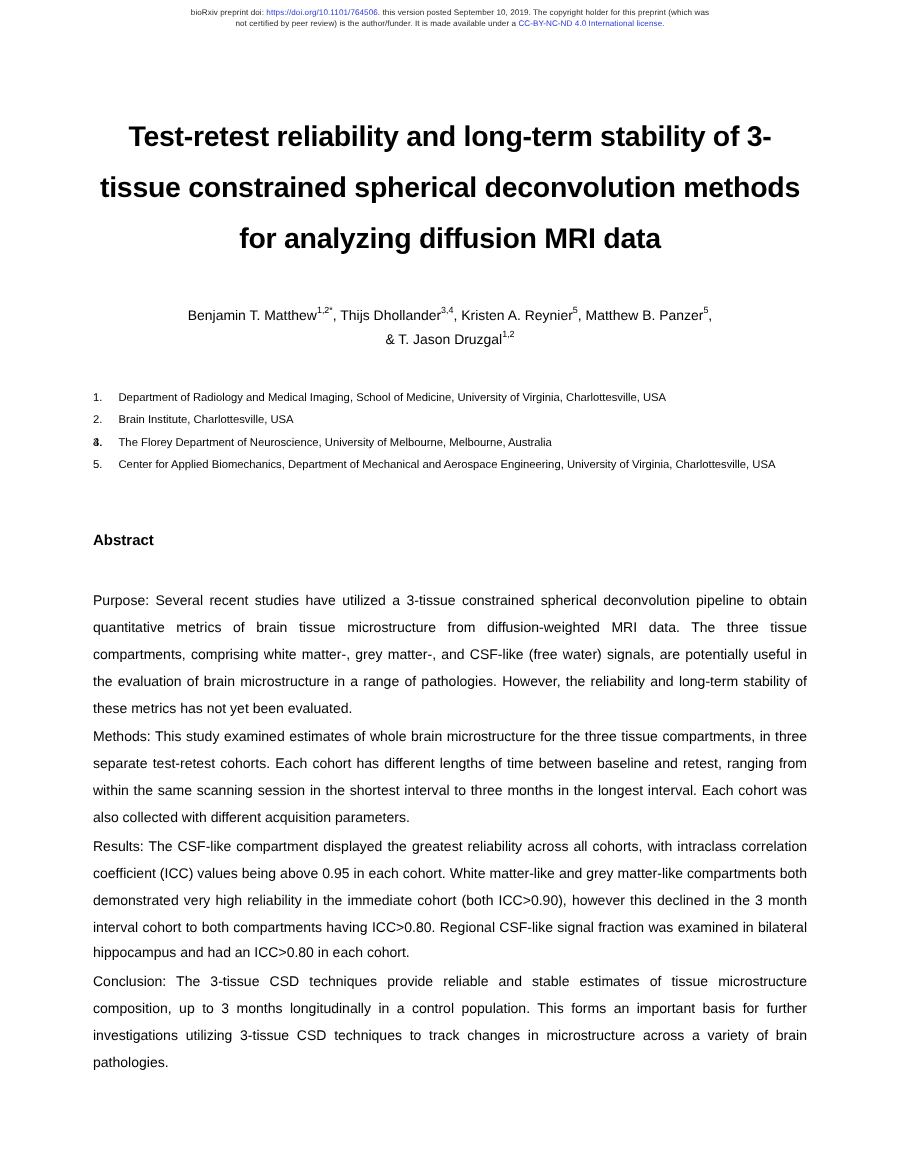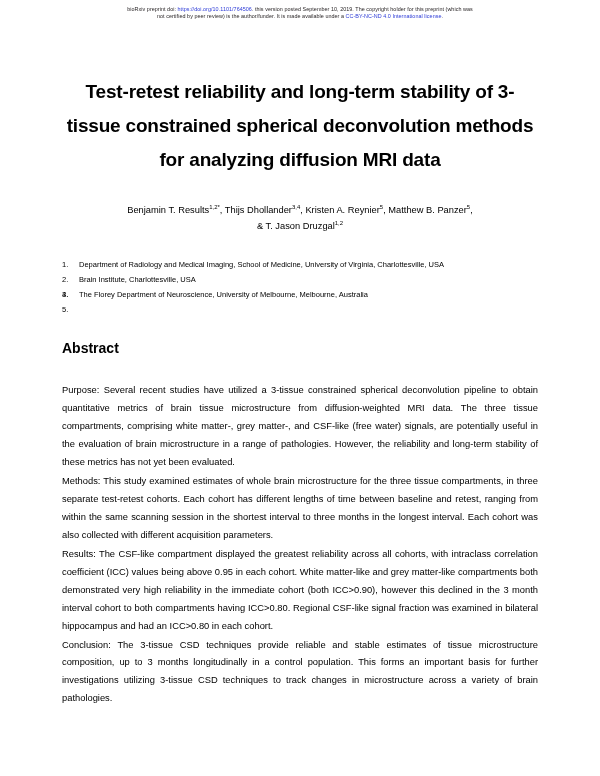--- a/index.html
+++ b/index.html
@@ -93,21 +93,21 @@
   .corr {
     margin: 22px 62px 0 62px;
     font-size: 7.5px;
     line-height: 1.95;
     color: #000;
   }
 
   
   .abstract-head {
     margin: 38px 0 0 62px;
-    font-size: 14px;
+    font-size: 10px;
     font-weight: bold;
     color: #000;
   }
   .abs-body {
     margin: 26px 62px 0 62px;
   }
   .abs-para {
     font-size: 9.35px;
     line-height: 1.92;
     text-align: justify;
@@ -126,30 +126,30 @@
     <span class="ln"><span>bioRxiv preprint doi: </span><a class="lnk-ul" href="#">https://doi.org/10.1101/764506</a><span>. this version posted September 10, 2019. The copyright holder for this preprint (which was</span></span>
     <span class="ln"><span>not certified by peer review) is the author/funder. It is made available under a </span><a class="lnk-ul" href="#">CC-BY-NC-ND 4.0 International license</a><span>.</span></span>
   </div>
 
   <div class="title">
     <span>Test-retest reliability and long-term stability of 3-tissue constrained spherical</span>
     <span>deconvolution methods for analyzing diffusion MRI data</span>
   </div>
 
   <div class="authors">
-    <div><span>Benjamin T. Results</span><sup>1,2*</sup><span>, Thijs Dhollander</span><sup>3,4</sup><span>, Kristen A. Reynier</span><sup>5</sup><span>, Matthew B. Panzer</span><sup>5</sup><span>,</span></div>
+    <div><span>Benjamin T. Matthew</span><sup>1,2*</sup><span>, Thijs Dhollander</span><sup>3,4</sup><span>, Kristen A. Reynier</span><sup>5</sup><span>, Matthew B. Panzer</span><sup>5</sup><span>,</span></div>
     <div><span>&amp; T. Jason Druzgal</span><sup>1,2</sup></div>
   </div>
 
   <ul class="affils">
     <li><span class="num">1.</span><span>Department of Radiology and Medical Imaging, School of Medicine, University of Virginia, Charlottesville, USA</span></li>
     <li><span class="num">2.</span><span>Brain Institute, Charlottesville, USA</span></li>
     <li><span class="num">3.</span></li>
     <li><span class="num">4.</span><span>The Florey Department of Neuroscience, University of Melbourne, Melbourne, Australia</span></li>
-    <li><span class="num">5.</span></li>
+    <li><span class="num">5.</span><span>Center for Applied Biomechanics, Department of Mechanical and Aerospace Engineering, University of Virginia, Charlottesville, USA</span></li>
   </ul>
 
 
   <div class="abstract-head">Abstract</div>
 
   <div class="abs-body">
     <p class="abs-para"><span class="lead">Purpose</span><span>: Several recent studies have utilized a 3-tissue constrained spherical deconvolution pipeline to obtain quantitative metrics of brain tissue microstructure from diffusion-weighted MRI data. The three tissue compartments, comprising white matter-, grey matter-, and CSF-like (free water) signals, are potentially useful in the evaluation of brain microstructure in a range of pathologies. However, the reliability and long-term stability of these metrics has not yet been evaluated.</span></p>
     <p class="abs-para"><span class="lead">Methods</span><span>: This study examined estimates of whole brain microstructure for the three tissue compartments, in three separate test-retest cohorts. Each cohort has different lengths of time between baseline and retest, ranging from within the same scanning session in the shortest interval to three months in the longest interval. Each cohort was also collected with different acquisition parameters.</span></p>
     <p class="abs-para"><span class="lead">Results</span><span>: The CSF-like compartment displayed the greatest reliability across all cohorts, with intraclass correlation coefficient (ICC) values being above 0.95 in each cohort. White matter-like and grey matter-like compartments both demonstrated very high reliability in the immediate cohort (both ICC&gt;0.90), however this declined in the  3 month interval cohort to both compartments having ICC&gt;0.80. Regional CSF-like signal fraction was examined in bilateral hippocampus and had an ICC&gt;0.80 in each cohort.</span></p>
     <p class="abs-para"><span class="lead">Conclusion</span><span>: The 3-tissue CSD techniques provide reliable and stable estimates of tissue microstructure composition, up to 3 months longitudinally in a control population. This forms an important basis for further investigations utilizing 3-tissue CSD techniques to track changes in microstructure across a variety of brain pathologies.</span></p>

